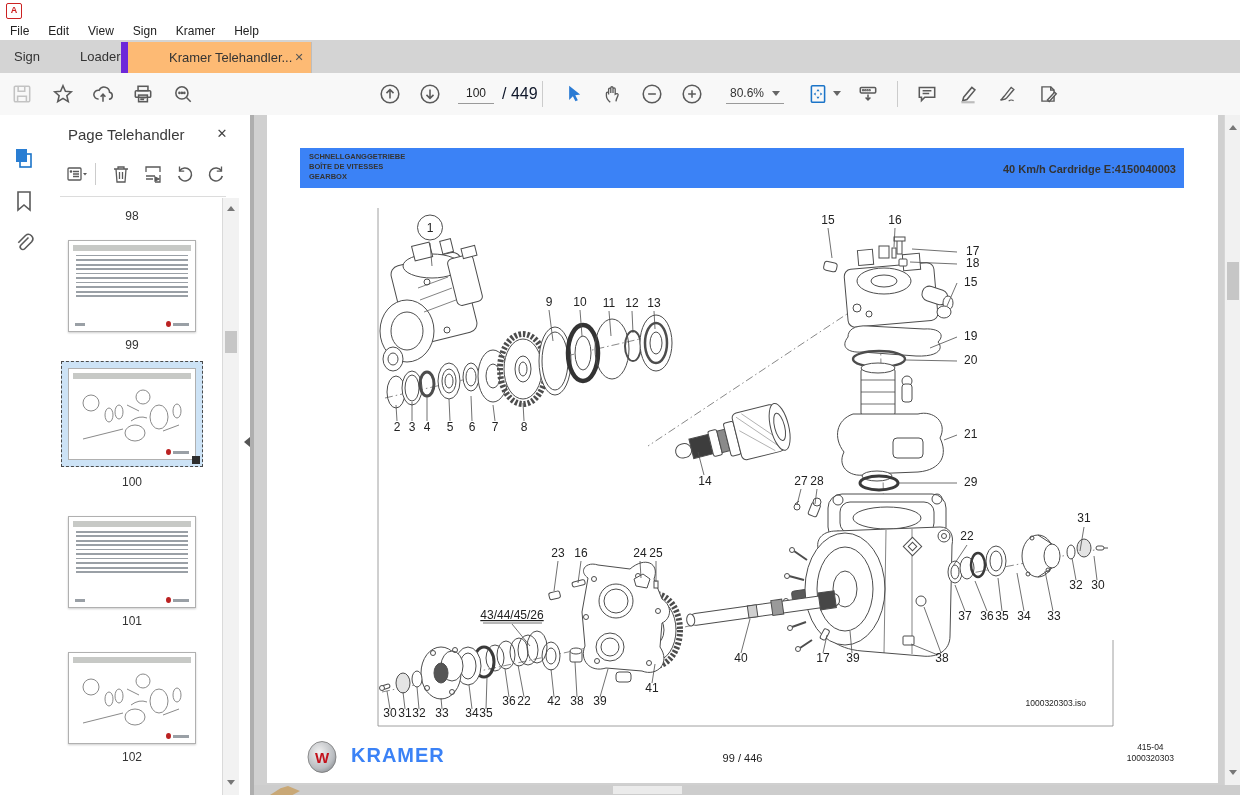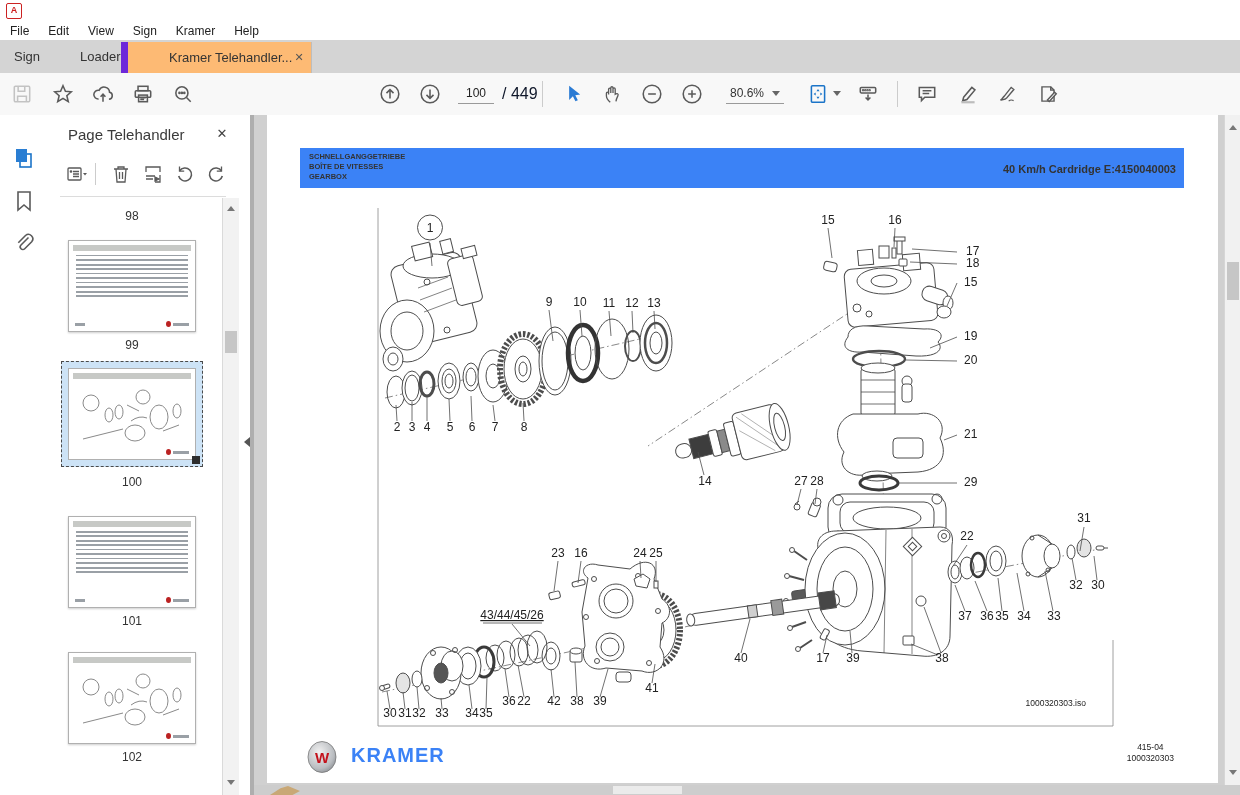--- a/index.html
+++ b/index.html
@@ -655,20 +655,21 @@
       <radialGradient id="lg" cx="40%" cy="35%" r="75%">
         <stop offset="0%" stop-color="#f2f2f2"></stop>
           <stop offset="70%" stop-color="#b9bcc0"></stop>
           <stop offset="100%" stop-color="#83878c"></stop>
       </radialGradient>
     </defs>
     <ellipse cx="15" cy="16" rx="14" ry="15.5" fill="url(#lg)" stroke="#777" stroke-width="0.8"></ellipse>
     <text x="15" y="22" text-anchor="middle" font-size="15" font-weight="bold" fill="#c3121c" font-family="Liberation Sans, sans-serif">W</text>
   </svg>
   <div class="pfooter-brand">KRAMER</div>
+  <div class="pfooter-num">99 / 446</div>
   <div class="pfooter-codes">
     <span style="display:block">415-04</span>
     <span style="display:block">1000320303</span>
   </div>
 </div>
 
 <div class="abs vscroll">
   <span class="sarrow up" style="left:4px;top:10px"></span>
   <div class="sthumb" style="top:147px;height:38px"></div>
   <span class="sarrow dn" style="left:4px;top:655px"></span>

